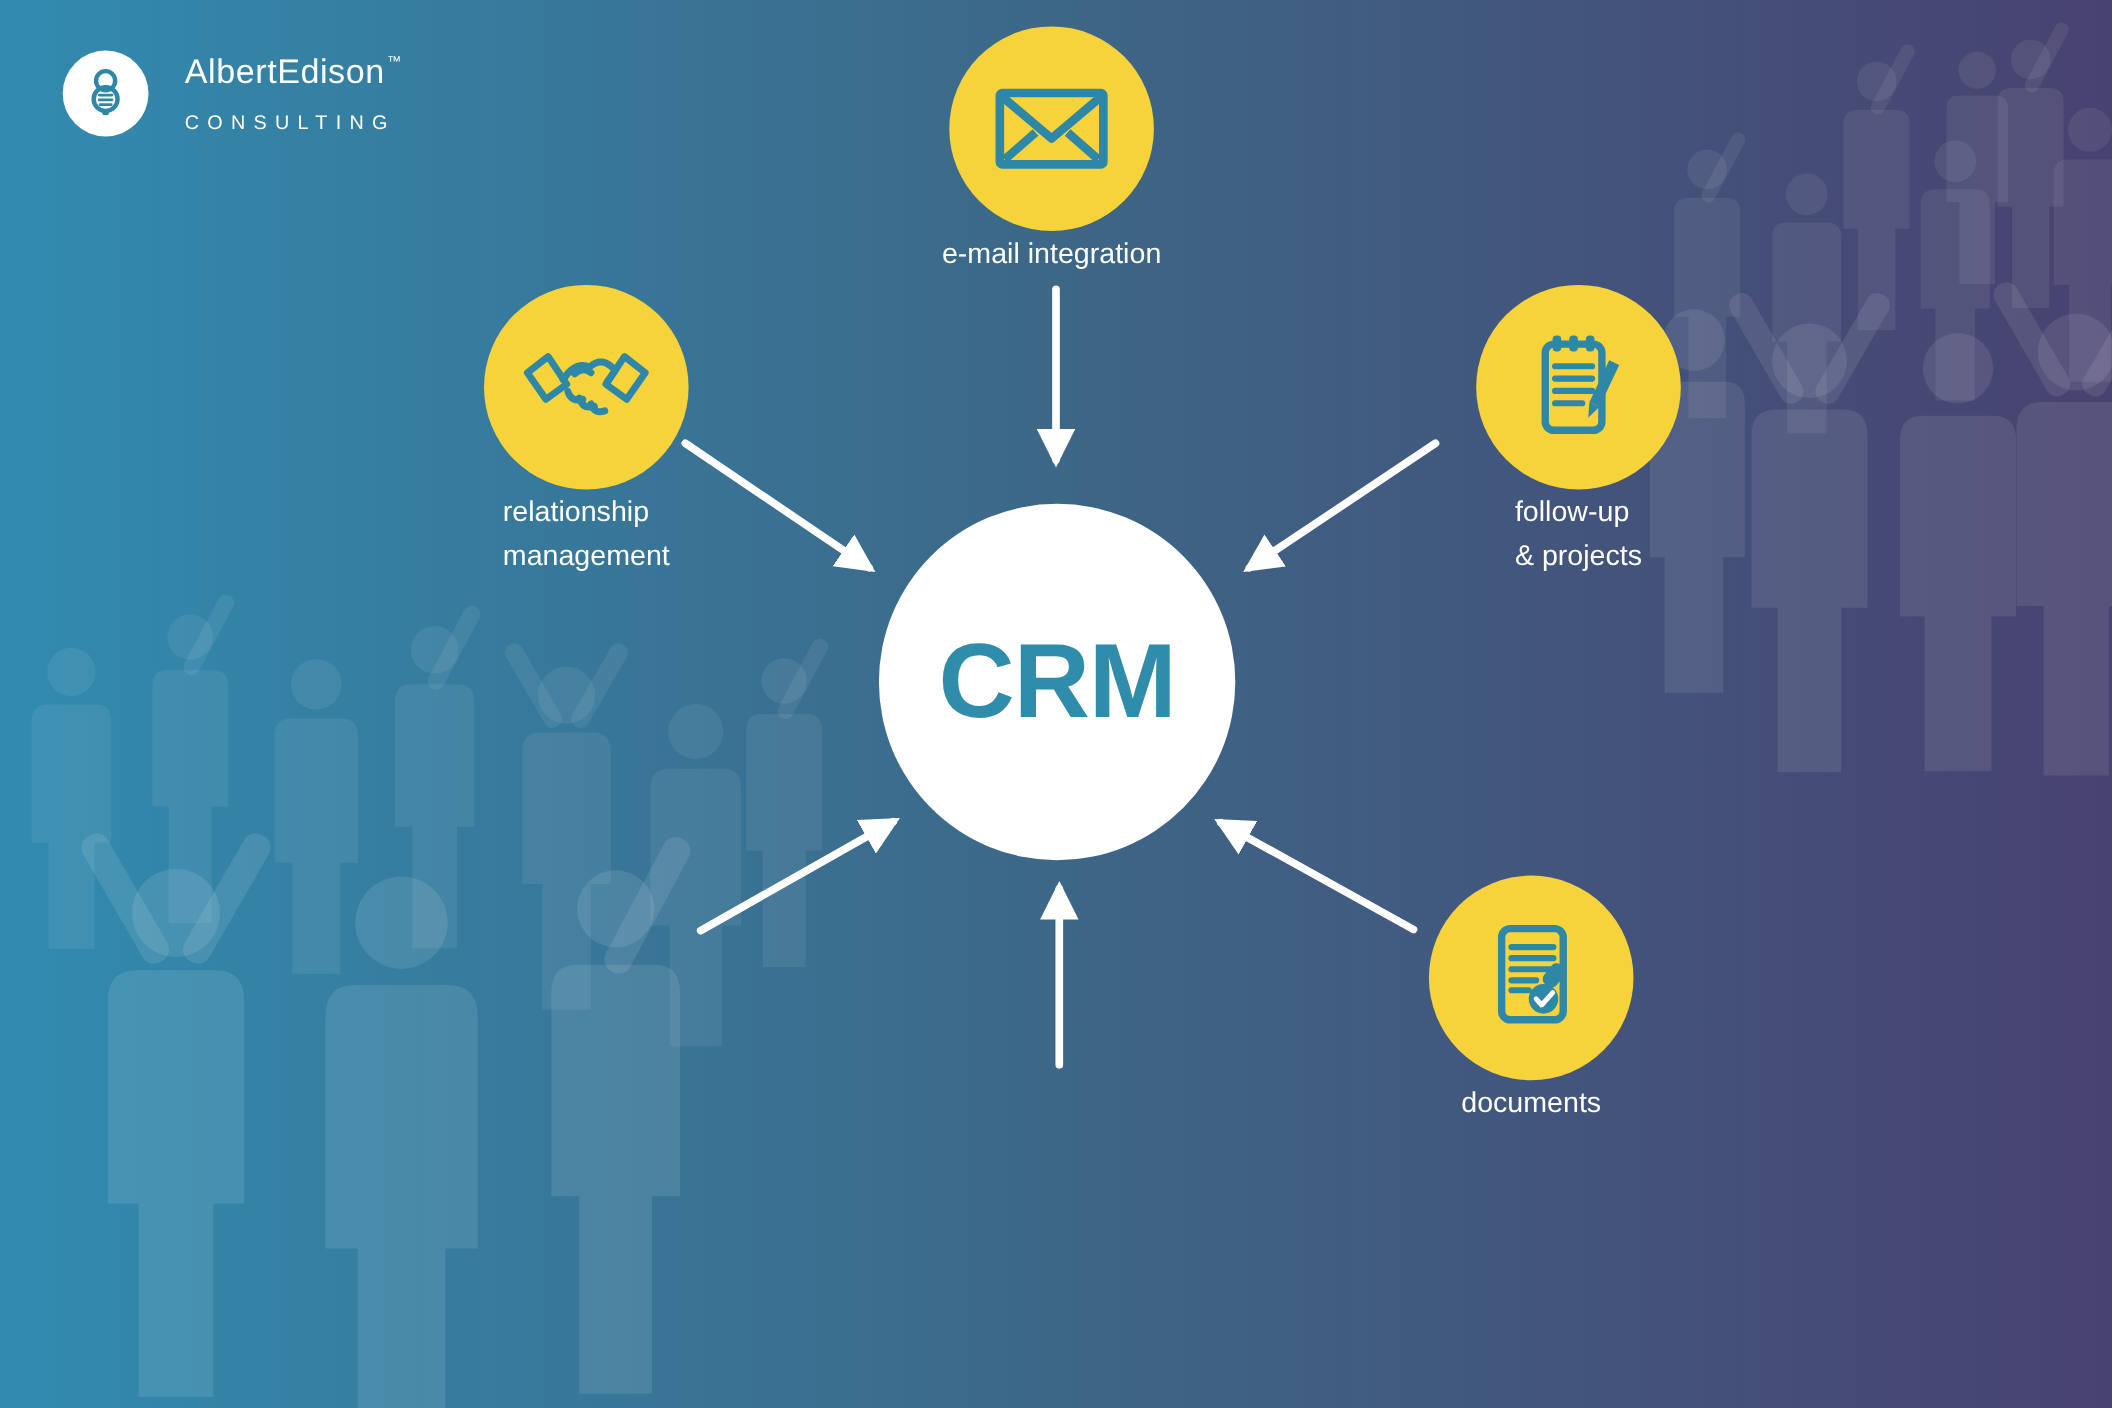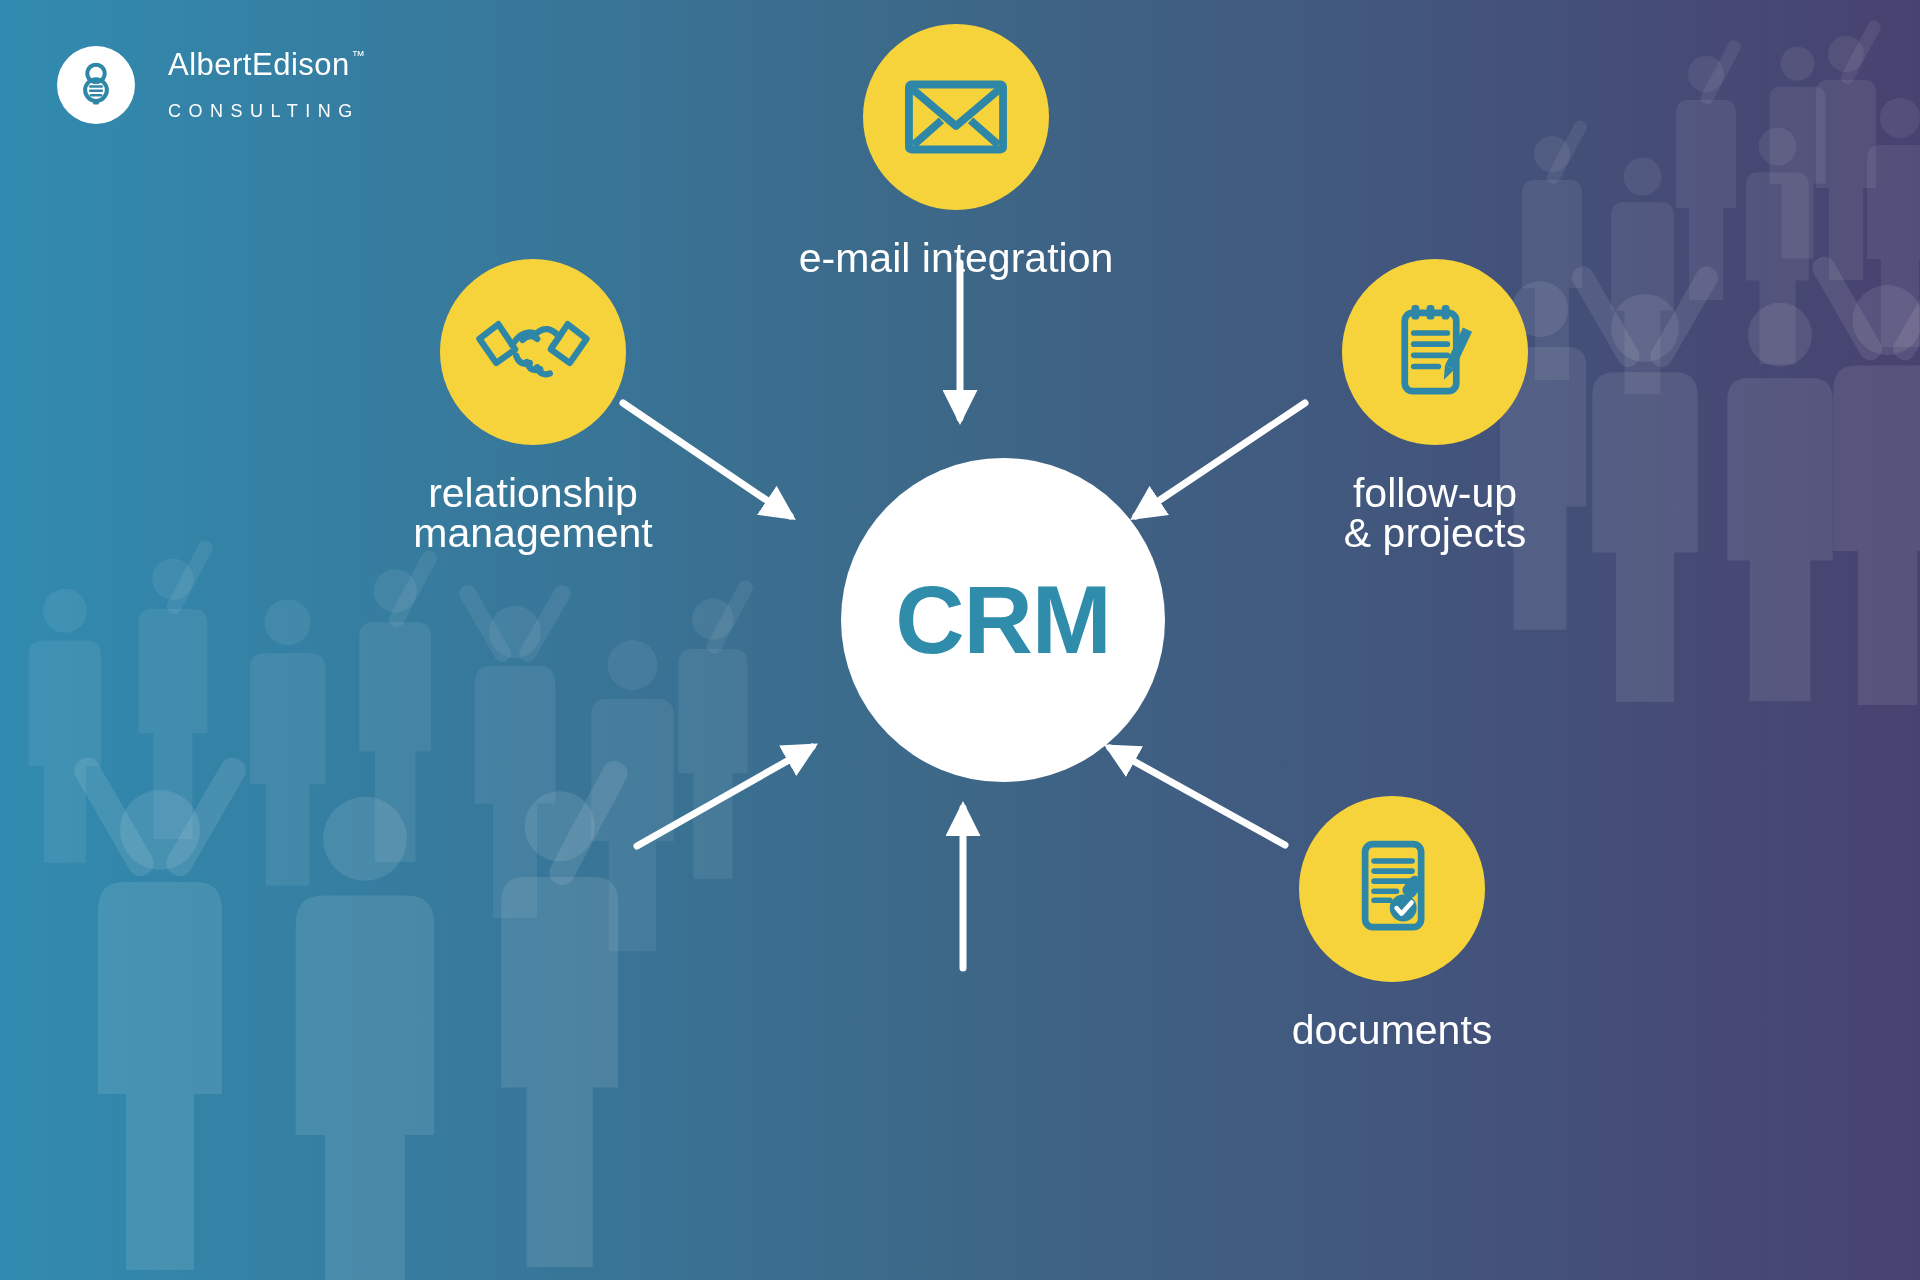--- a/index.html
+++ b/index.html
@@ -39,24 +39,24 @@
 
   .node{position:absolute;width:420px;display:flex;flex-direction:column;align-items:center;}
   .bubble{
     width:186px;height:186px;border-radius:50%;
     background:var(--node-yellow,#f7d33b);
     color:var(--icon-teal,#2e87a6);
     display:flex;align-items:center;justify-content:center;
   }
   .bubble svg{width:112px;height:112px;}
   .bubble svg.wide{width:126px;height:95px;}
-  .node-label{margin-top:28px;font-size:41px;line-height:40px;color:var(--label-white,#fff);text-align:center;}
+  .node-label{margin-top:0;font-size:26px;line-height:40px;color:var(--label-white,#fff);}
 
   .center-circle{
-    position:absolute;left:841px;top:458px;width:324px;height:324px;border-radius:50%;
+    position:absolute;left:799px;top:458px;width:324px;height:324px;border-radius:50%;
     background:#ffffff;display:flex;align-items:center;justify-content:center;
   }
   .crm{font-size:96px;font-weight:bold;letter-spacing:-1px;color:var(--crm-teal,#2f8cab);}
 </style>
 </head>
 <body>
 
 <div class="stage">
 
   <svg class="crowd crowd-right" width="420" height="1020" viewBox="0 0 420 1020" aria-hidden="true">

